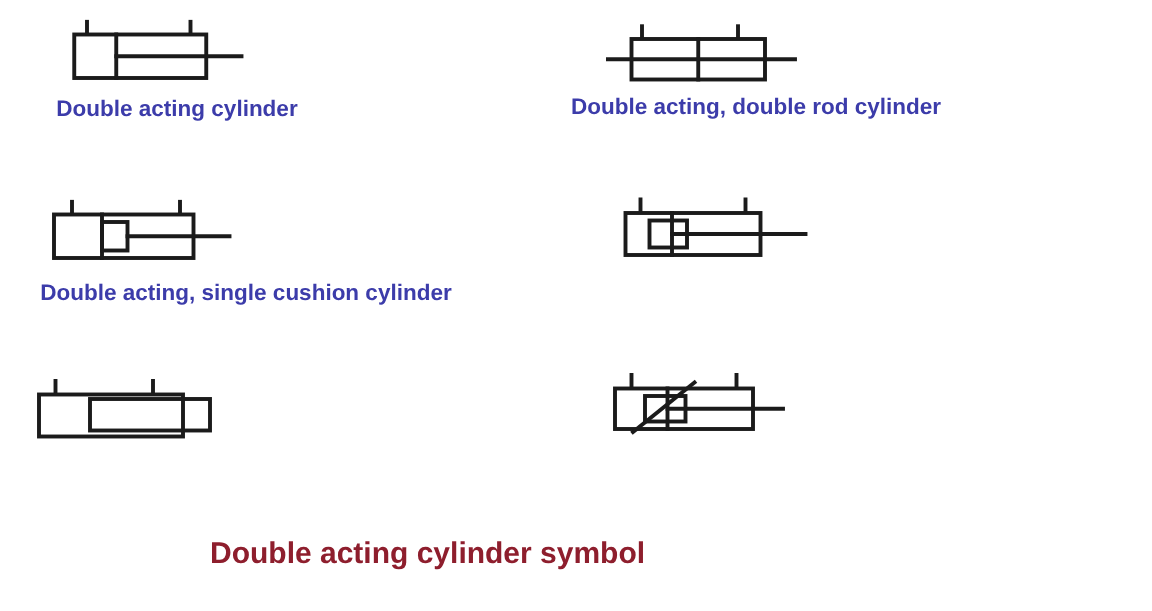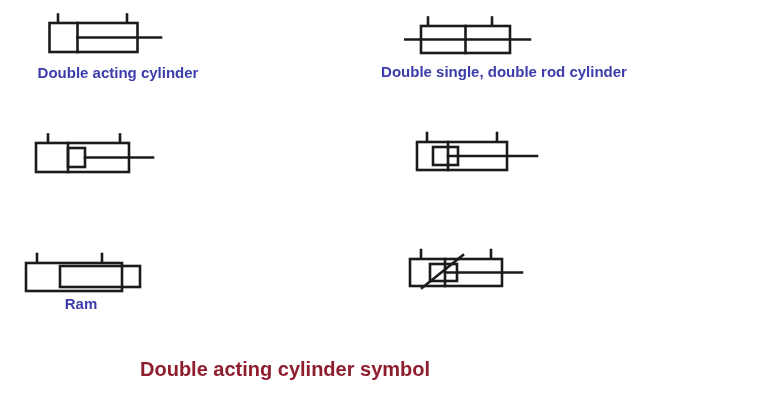--- a/index.html
+++ b/index.html
@@ -66,34 +66,35 @@
     <svg width="128" height="44" viewBox="0 0 128 44">
       <g stroke="currentColor" stroke-width="2.6" fill="none" stroke-linecap="square">
         <line x1="24" y1="1.5" x2="24" y2="9"></line>
         <line x1="88" y1="1.5" x2="88" y2="9"></line>
         <rect x="17" y="10" width="89" height="27"></rect>
         <line x1="61.5" y1="10" x2="61.5" y2="37"></line>
         <line x1="1" y1="23.5" x2="126" y2="23.5"></line>
       </g>
     </svg>
   </div>
-  <div class="sym-label l2">Double single, double rod cylinder</div>
+  <div class="sym-label l2">Double acting, double rod cylinder</div>
 
   <div class="sym s3">
     <svg width="125" height="42" viewBox="0 0 125 42">
       <g stroke="currentColor" stroke-width="2.6" fill="none" stroke-linecap="square">
         <line x1="14" y1="1.5" x2="14" y2="9"></line>
         <line x1="86" y1="1.5" x2="86" y2="9"></line>
         <rect x="2" y="10" width="93" height="29"></rect>
         <line x1="34" y1="10" x2="34" y2="39"></line>
         <rect x="34" y="15" width="17" height="19"></rect>
         <line x1="51" y1="24.5" x2="119" y2="24.5"></line>
       </g>
     </svg>
   </div>
+  <div class="sym-label l3">Double acting, single cushion cylinder</div>
 
   <div class="sym s4">
     <svg width="125" height="42" viewBox="0 0 125 42">
       <g stroke="currentColor" stroke-width="2.6" fill="none" stroke-linecap="square">
         <line x1="12" y1="2" x2="12" y2="10"></line>
         <line x1="82" y1="2" x2="82" y2="10"></line>
         <rect x="2" y="11" width="90" height="28"></rect>
         <line x1="33" y1="11" x2="33" y2="39"></line>
         <rect x="18" y="16" width="25" height="18"></rect>
         <line x1="33" y1="25" x2="122" y2="25"></line>
@@ -104,21 +105,20 @@
   <div class="sym s5">
     <svg width="125" height="44" viewBox="0 0 125 44">
       <g stroke="currentColor" stroke-width="2.6" fill="none" stroke-linecap="square">
         <line x1="13" y1="3" x2="13" y2="11"></line>
         <line x1="78" y1="3" x2="78" y2="11"></line>
         <rect x="2" y="12" width="96" height="28"></rect>
         <rect x="36" y="15" width="80" height="21"></rect>
       </g>
     </svg>
   </div>
-  <div class="sym-label l5">Ram</div>
 
   <div class="sym s6">
     <svg width="125" height="44" viewBox="0 0 125 44">
       <g stroke="currentColor" stroke-width="2.6" fill="none" stroke-linecap="square">
         <line x1="13" y1="3" x2="13" y2="11"></line>
         <line x1="83" y1="3" x2="83" y2="11"></line>
         <rect x="2" y="12" width="92" height="27"></rect>
         <line x1="37" y1="12" x2="37" y2="39"></line>
         <rect x="22" y="17" width="27" height="17"></rect>
         <line x1="14" y1="41" x2="55" y2="8"></line>

